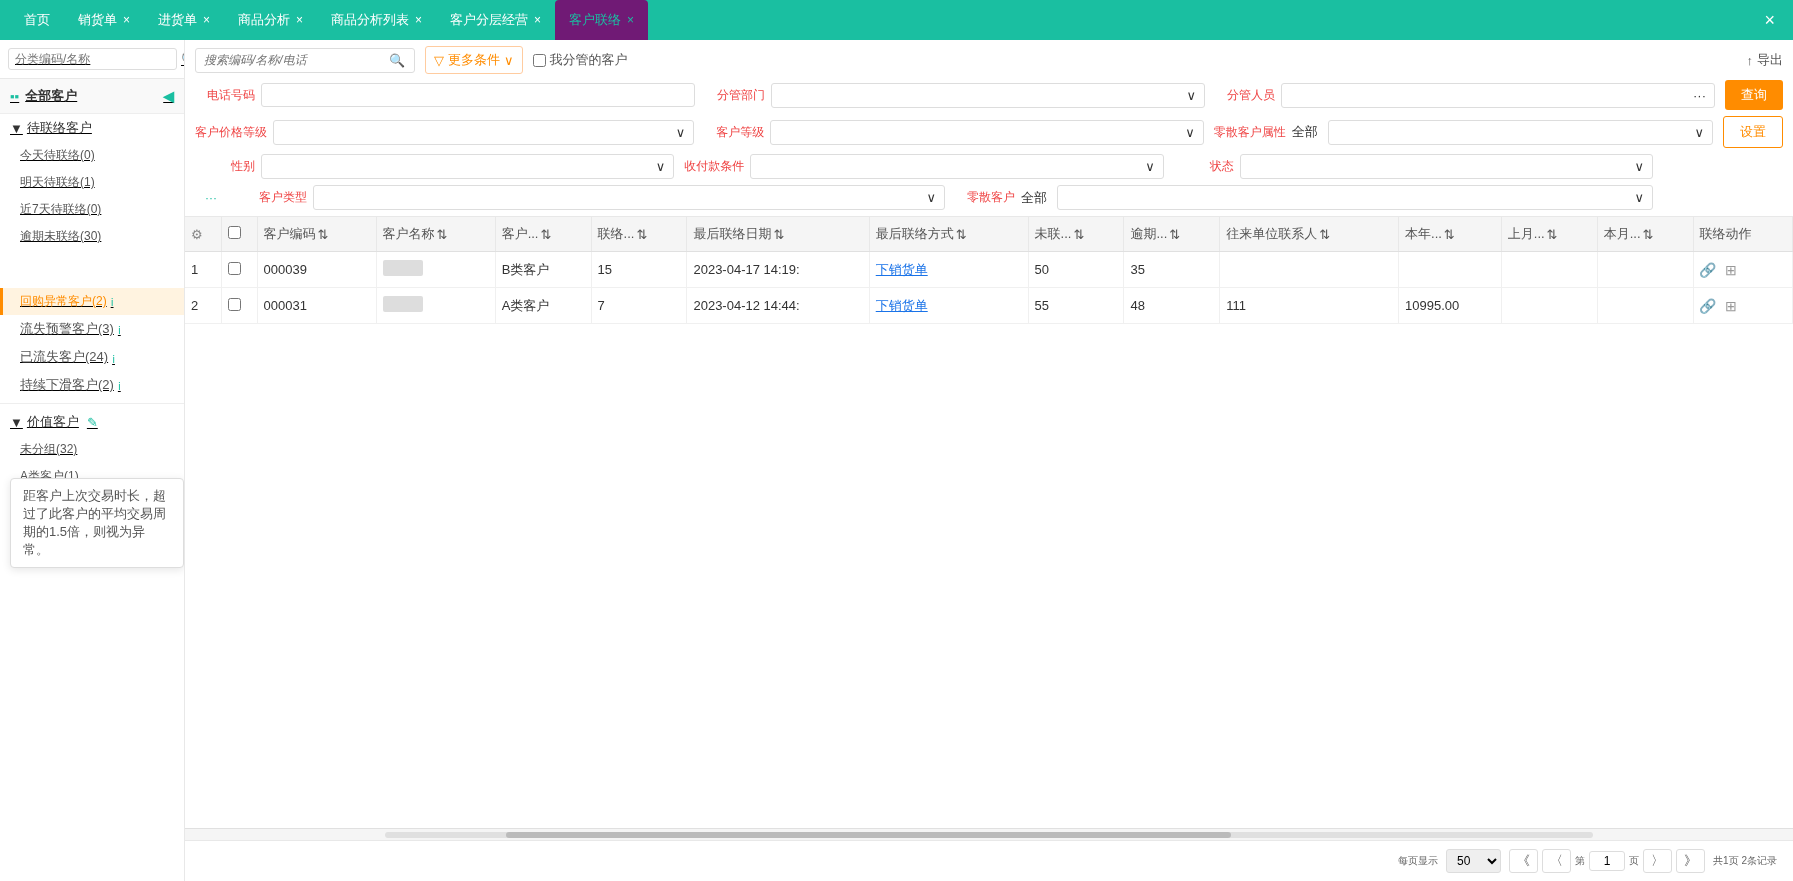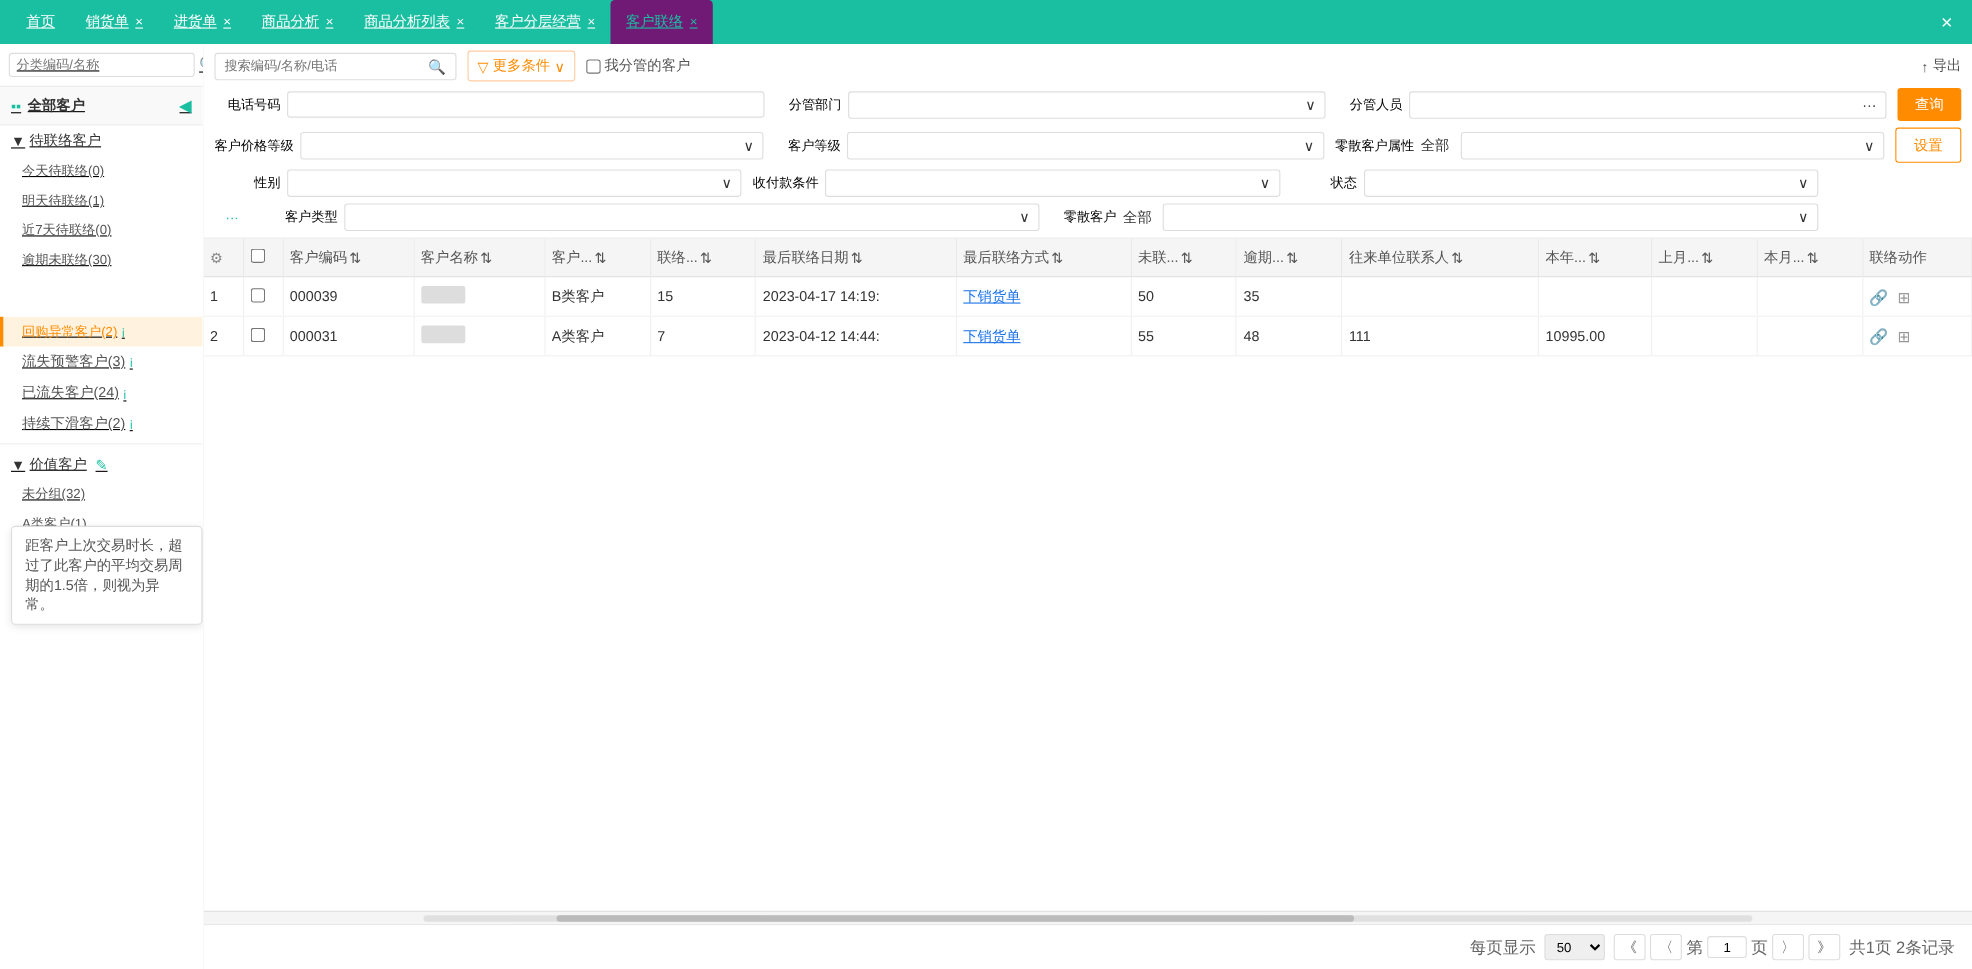--- a/index.html
+++ b/index.html
@@ -3,21 +3,21 @@
   <meta charset="utf-8">
   <style>
     * { box-sizing: border-box; margin: 0; padding: 0; font-family: 'Microsoft YaHei', Arial, sans-serif; font-size: 13px; }
     body { background: #f5f5f5; overflow: hidden; width: 1793px; height: 881px; }
 
     
     .top-nav {
       display: flex; align-items: center; background: #1abfa1; height: 40px; padding: 0 10px; gap: 0;
     }
     .top-nav .nav-item {
-      color: #fff; padding: 0 14px; height: 40px; display: flex; align-items: center; cursor: pointer; font-size: 14px; white-space: nowrap; position: relative; text-decoration: underline;
+      color: #fff; padding: 0 14px; height: 40px; display: flex; align-items: center; cursor: pointer; font-size: 14px; white-space: nowrap; position: relative;
     }
     .top-nav .nav-item.active {
       background: #701a75; color: #1abfa1; border-radius: 4px 4px 0 0;
     }
     .top-nav .nav-item .close-x {
       margin-left: 6px; font-size: 12px; cursor: pointer;
     }
     .top-nav .nav-spacer { flex: 1; }
     .top-nav .nav-close {
       color: #fff; font-size: 18px; cursor: pointer; padding: 0 8px;
@@ -58,39 +58,39 @@
     
     .filter-bar {
       background: #fff; border-bottom: 1px solid #e8e8e8; padding: 6px 10px;
     }
     .filter-top-row {
       display: flex; align-items: center; gap: 10px; margin-bottom: 6px;
     }
     .search-input-wrap {
       display: flex; align-items: center; border: 1px solid #ddd; border-radius: 3px; padding: 4px 8px; width: 220px; gap: 4px;
     }
-    .search-input-wrap input { border: none; outline: none; flex: 1; font-size: 12px; }
+    .search-input-wrap input { border: none; outline: none; flex: 1; font-size: 12px; font-style: italic; }
     .search-input-wrap .icon { color: #1abfa1; cursor: pointer; }
     .filter-btn {
       display: flex; align-items: center; gap: 4px; color: #ff8c00; cursor: pointer; font-size: 12px; padding: 4px 8px; border: 1px solid #ffcca0; border-radius: 3px;
     }
     .checkbox-label {
       display: flex; align-items: center; gap: 4px; color: #555; font-size: 12px; cursor: pointer;
     }
     .export-btn {
       margin-left: auto; display: flex; align-items: center; gap: 4px; color: #555; cursor: pointer; font-size: 12px;
     }
 
     
     .filter-rows { display: flex; flex-direction: column; gap: 6px; }
     .filter-row { display: flex; align-items: center; gap: 10px; }
     .filter-field {
       display: flex; align-items: center; gap: 6px; flex: 1;
     }
-    .filter-field label { color: #000000; font-size: 12px; white-space: nowrap; min-width: 60px; text-align: right; }
+    .filter-field label { color: #ef4444; font-size: 12px; white-space: nowrap; min-width: 60px; text-align: right; }
     .filter-field input, .filter-field .select-box {
       flex: 1; border: 1px solid #ddd; border-radius: 3px; padding: 4px 8px; font-size: 12px; outline: none; color: #333; display: flex; align-items: center; justify-content: space-between; cursor: pointer;
     }
     .filter-field .select-box { background: #fff; min-width: 100px; }
     .query-btn {
       background: #ff8c00; color: #fff; border: none; border-radius: 3px; padding: 6px 16px; cursor: pointer; font-size: 13px; white-space: nowrap;
     }
     .reset-btn {
       background: #fff; color: #ff8c00; border: 1px solid #ff8c00; border-radius: 3px; padding: 6px 16px; cursor: pointer; font-size: 13px; white-space: nowrap;
     }
@@ -111,21 +111,21 @@
     tbody tr { border-bottom: 1px solid #f0f0f0; }
     tbody td { padding: 8px 6px; border-right: 1px solid #f0f0f0; color: #333; white-space: nowrap; }
     .link-text { color: #1a73e8; text-decoration: underline; cursor: pointer; }
     .action-icons { display: flex; gap: 8px; }
     .action-icon { color: #999; cursor: pointer; font-size: 14px; }
 
     
     .pagination-bar {
       display: flex; align-items: center; justify-content: flex-end; padding: 8px 16px; background: #fff; border-top: 1px solid #e8e8e8; gap: 8px;
     }
-    .pagination-bar .pg-label { color: #666; font-size: 15px; }
+    .pagination-bar .pg-label { color: #666; font-size: 10px; }
     .pg-size-select { border: 1px solid #ddd; border-radius: 3px; padding: 3px 6px; font-size: 12px; }
     .pg-nav { display: flex; align-items: center; gap: 4px; }
     .pg-btn { border: 1px solid #ddd; background: #fff; border-radius: 3px; padding: 2px 7px; cursor: pointer; color: #555; font-size: 13px; }
     .pg-btn:disabled { color: #ccc; cursor: default; }
     .pg-input { border: 1px solid #ddd; border-radius: 3px; padding: 2px 6px; width: 36px; text-align: center; font-size: 12px; }
     .scrollbar-area { height: 12px; background: #f5f5f5; border-top: 1px solid #e0e0e0; display: flex; align-items: center; padding: 0 200px 0 200px; }
     .scrollbar-track { flex: 1; height: 6px; background: #e0e0e0; border-radius: 3px; position: relative; }
     .scrollbar-thumb { position: absolute; left: 10%; width: 60%; height: 6px; background: #bbb; border-radius: 3px; }
 
     .settings-icon-cell { color: #888; cursor: pointer; }

